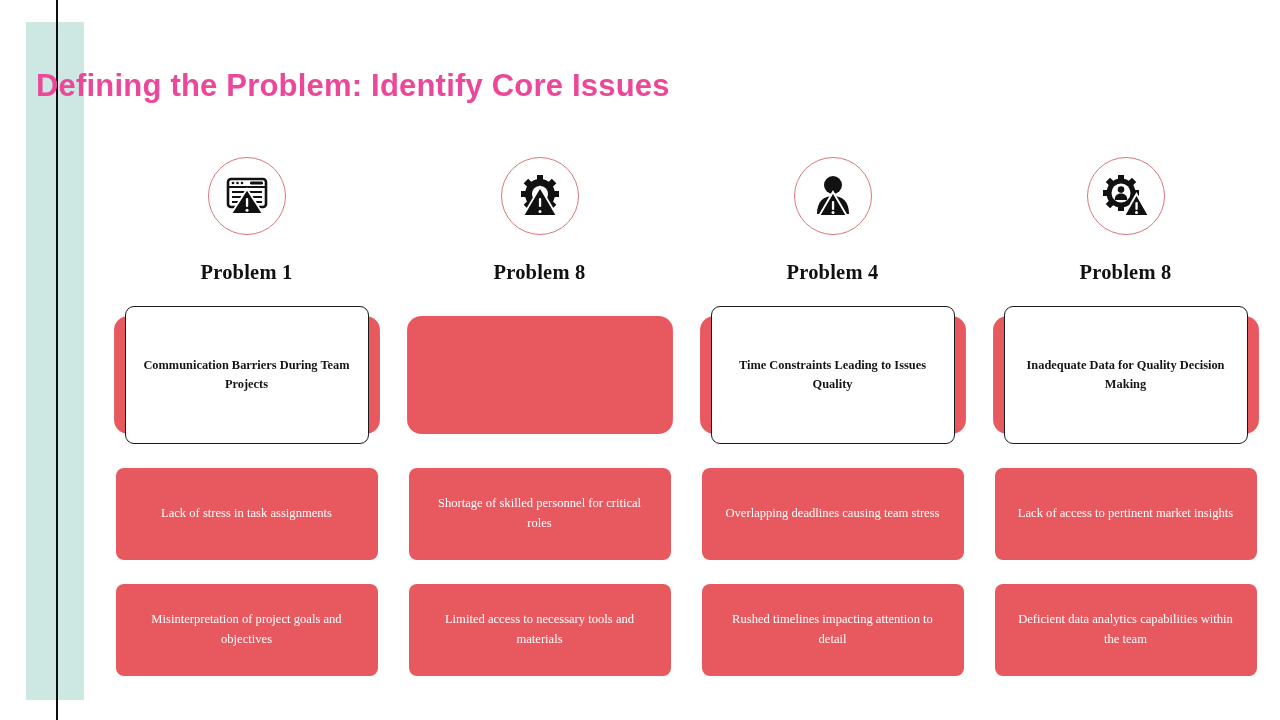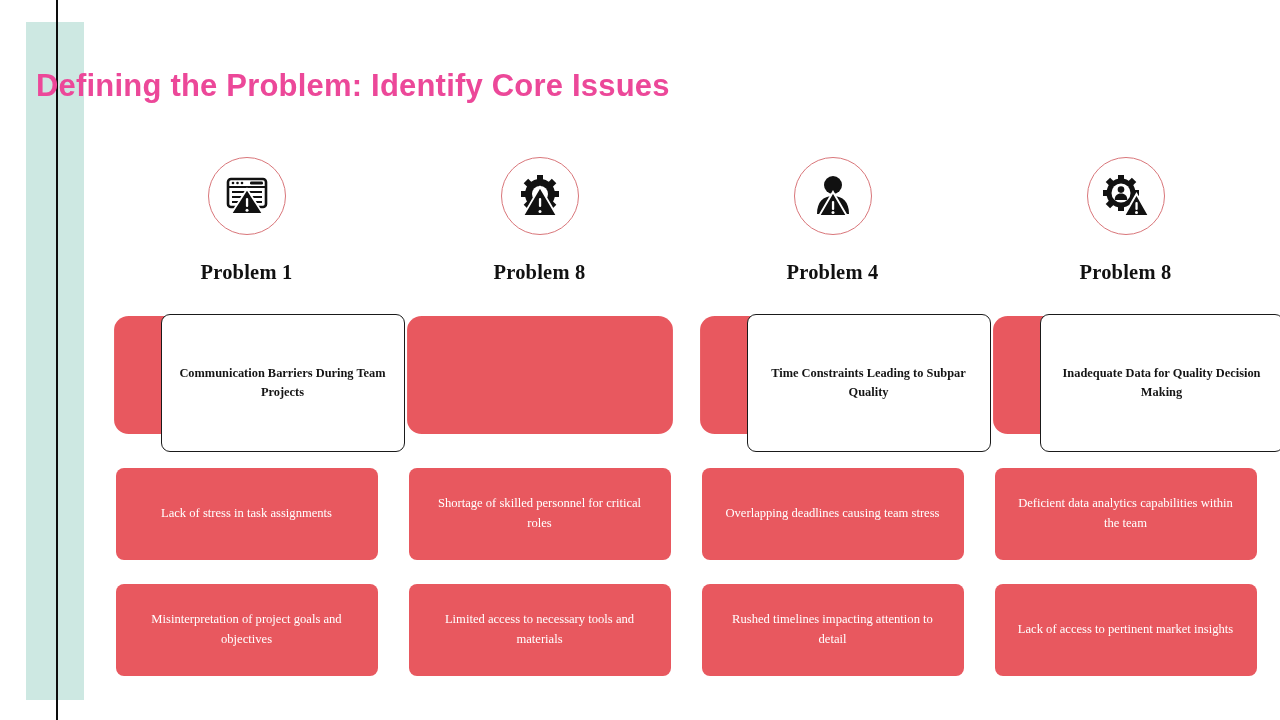--- a/index.html
+++ b/index.html
@@ -62,27 +62,26 @@
     position: relative; margin-top: 22px;
     width: 272px; height: 138px;
   }
   .card-back {
     position: absolute; left: 10px; top: 10px;
     width: 252px; height: 118px;
     background: #e8585f; border-radius: 14px;
     transform: scaleX(1.055);
   }
   .card-front {
-    position: absolute; left: 14px; top: 8px;
+    position: absolute; left: 14px; top: 0px;
     width: 244px; height: 138px;
     background: #ffffff; border: 1.6px solid #1a1a1a;
     border-radius: 9px;
     display: flex; align-items: center; justify-content: center;
     padding: 0 14px;
-    margin-left: 36px;
   }
   .card-front .card-text {
     font-size: 12.4px; font-weight: bold; color: #151515;
     text-align: center; line-height: 1.5;
   }
 
   
   .red-box {
     width: 262px; height: 92px; margin-top: 24px;
     background: #e8585f; border-radius: 8px;
@@ -177,21 +176,21 @@
           <path d="M22 22 C32 22 38 28 38 40 L6 40 C6 28 12 22 22 22 Z" fill="#111"></path>
           <path d="M22 18 L36 42 L8 42 Z" fill="#111" stroke="#fff" stroke-width="1.9"></path>
           <rect x="20.9" y="27" width="2.3" height="9" rx="1.1" fill="#fff"></rect>
           <circle cx="22" cy="38.6" r="1.5" fill="#fff"></circle>
         </svg>
       </div>
       <div class="problem-heading">Problem 4</div>
       <div class="card-wrap">
         <div class="card-back"></div>
         <div class="card-front">
-          <div class="card-text">Time Constraints Leading to Subpar Quality</div>
+          <div class="card-text">Time Constraints Leading to Issues Quality</div>
         </div>
       </div>
       <div class="red-box">
         <div class="red-text">Overlapping deadlines causing team stress</div>
       </div>
       <div class="red-box">
         <div class="red-text">Rushed timelines impacting attention to detail</div>
       </div>
     </div>
 
@@ -218,21 +217,21 @@
         </svg>
       </div>
       <div class="problem-heading">Problem 8</div>
       <div class="card-wrap">
         <div class="card-back"></div>
         <div class="card-front">
           <div class="card-text">Inadequate Data for Quality Decision Making</div>
         </div>
       </div>
       <div class="red-box">
+        <div class="red-text">Lack of access to pertinent market insights</div>
+      </div>
+      <div class="red-box">
         <div class="red-text">Deficient data analytics capabilities within the team</div>
-      </div>
-      <div class="red-box">
-        <div class="red-text">Lack of access to pertinent market insights</div>
       </div>
     </div>
 
   </div>
 </div>
 
 </body></html>

